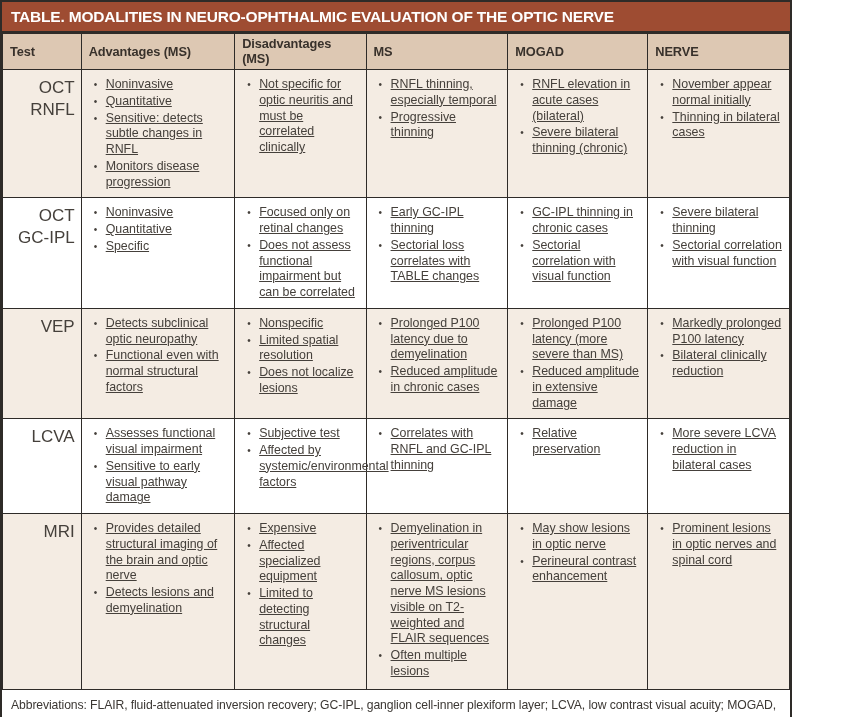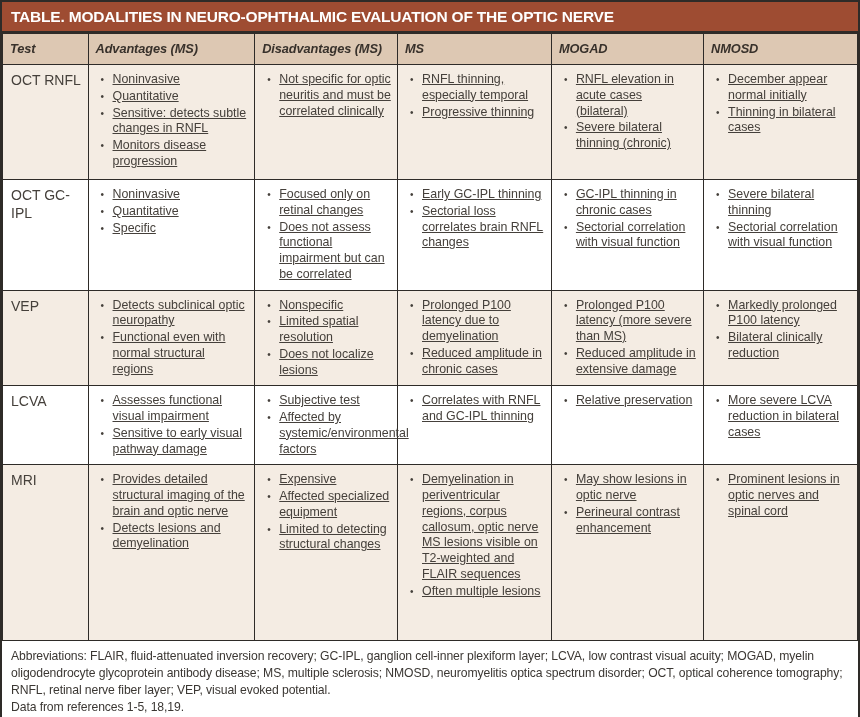--- a/index.html
+++ b/index.html
@@ -12,21 +12,21 @@
     --border:#2e2b28;
     --body-text:#45403b;
   }
   *{box-sizing:border-box;margin:0;padding:0;}
   html,body{background:#ffffff;}
   body{
     font-family:"Liberation Sans","DejaVu Sans",sans-serif;
     color:var(--body-text);
   }
   .frame{
-    width:860px;
+    width:792px;
     height:717px;
     border:2px solid var(--border);
     display:flex;
     flex-direction:column;
     background:var(--row-bg);
   }
   .title-bar{
     background:var(--title-bg);
     border-bottom:2px solid var(--border);
     height:31px;
@@ -54,35 +54,34 @@
   }
   thead tr{height:31px;}
   th{
     background:var(--header-bg);
     color:var(--header-text);
     font-size:12.8px;
     font-weight:bold;
     vertical-align:middle;
     padding:2px 7px 3px 7px;
     letter-spacing:-0.1px;
-    font-style:italic;
   }
   tbody td{
     padding:7px 6px 6px 8px;
     font-size:12.4px;
     line-height:1.27;
     background:var(--row-bg);
   }
   tbody tr.alt td{background:var(--row-alt-bg);}
   tr.r1{height:115px;}
   tr.r2{height:107px;margin-top:45px;}
   tr.r3{height:91px;}
   tr.r4{height:77px;}
   tr.r5{height:176px;}
-  td.test{font-size:14px;}
+  td.test{font-size:17px;text-align:right;}
   .bullet{
     display:flex;
     align-items:flex-start;
     margin-bottom:1px;
   }
   .dot{
     flex:0 0 auto;
     width:16px;
     padding-left:4px;
     font-size:10px;
@@ -118,21 +117,21 @@
       <col style="width:17.8%">
       <col style="width:18%">
     </colgroup>
     <thead>
       <tr>
         <th>Test</th>
         <th>Advantages (MS)</th>
         <th>Disadvantages (MS)</th>
         <th>MS</th>
         <th>MOGAD</th>
-        <th>NMOSD</th>
+        <th>NERVE</th>
       </tr>
     </thead>
     <tbody>
 
       <tr class="alt r1">
         <td class="test">OCT RNFL</td>
         <td>
           <div class="bullet">
               <span class="dot">•</span>
               <span class="txt">Noninvasive</span>
@@ -172,21 +171,21 @@
               <span class="txt">RNFL elevation in acute cases (bilateral)</span>
             </div>
           <div class="bullet">
               <span class="dot">•</span>
               <span class="txt">Severe bilateral thinning (chronic)</span>
             </div>
         </td>
         <td>
           <div class="bullet">
               <span class="dot">•</span>
-              <span class="txt">December appear normal initially</span>
+              <span class="txt">November appear normal initially</span>
             </div>
           <div class="bullet">
               <span class="dot">•</span>
               <span class="txt">Thinning in bilateral cases</span>
             </div>
         </td>
       </tr>
 
       <tr class="r2">
         <td class="test">OCT GC-IPL</td>
@@ -214,21 +213,21 @@
               <span class="txt">Does not assess functional impairment but can be correlated</span>
             </div>
         </td>
         <td>
           <div class="bullet">
               <span class="dot">•</span>
               <span class="txt">Early GC-IPL thinning</span>
             </div>
           <div class="bullet">
               <span class="dot">•</span>
-              <span class="txt">Sectorial loss correlates brain RNFL changes</span>
+              <span class="txt">Sectorial loss correlates with TABLE changes</span>
             </div>
         </td>
         <td>
           <div class="bullet">
               <span class="dot">•</span>
               <span class="txt">GC-IPL thinning in chronic cases</span>
             </div>
           <div class="bullet">
               <span class="dot">•</span>
               <span class="txt">Sectorial correlation with visual function</span>
@@ -248,21 +247,21 @@
 
       <tr class="alt r3">
         <td class="test">VEP</td>
         <td>
           <div class="bullet">
               <span class="dot">•</span>
               <span class="txt">Detects subclinical optic neuropathy</span>
             </div>
           <div class="bullet">
               <span class="dot">•</span>
-              <span class="txt">Functional even with normal structural regions</span>
+              <span class="txt">Functional even with normal structural factors</span>
             </div>
         </td>
         <td>
           <div class="bullet">
               <span class="dot">•</span>
               <span class="txt">Nonspecific</span>
             </div>
           <div class="bullet">
               <span class="dot">•</span>
               <span class="txt">Limited spatial resolution</span>

